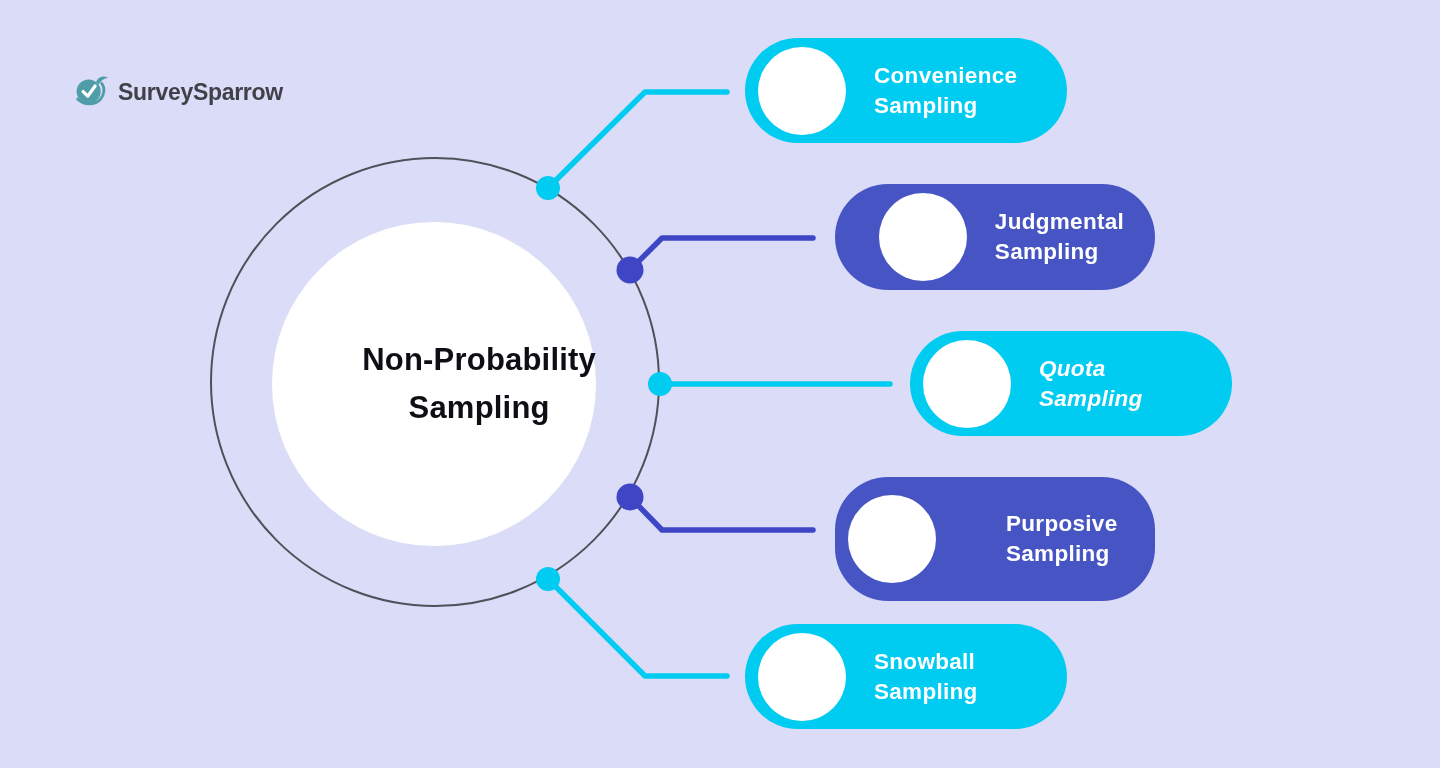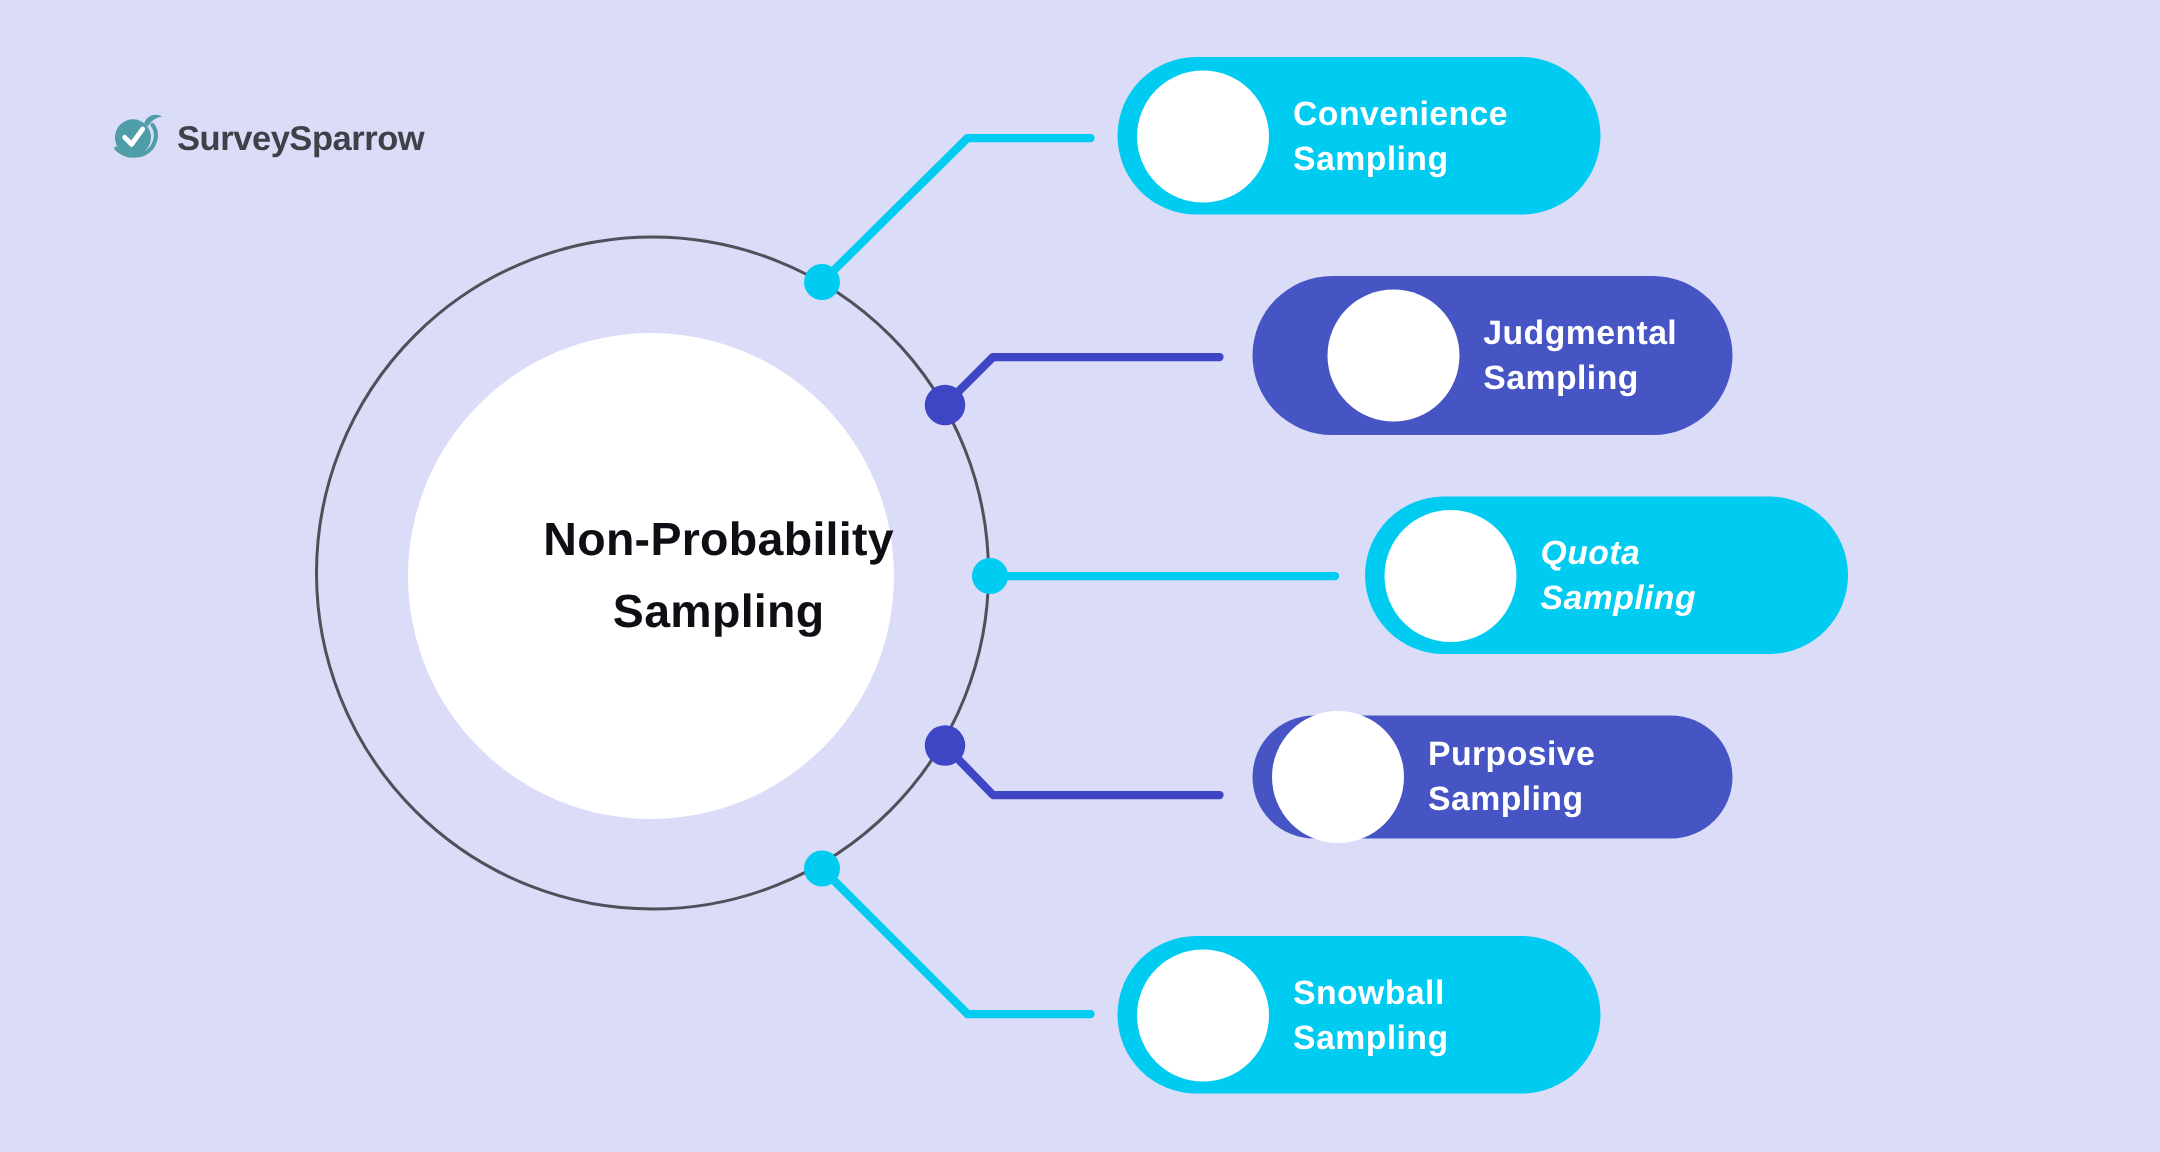--- a/index.html
+++ b/index.html
@@ -87,21 +87,21 @@
   .pill.indigo { background: var(--indigo, #4654C4); }
   .pill-circle {
     width: 88px;
     height: 88px;
     margin-left: 13px;
     border-radius: 50%;
     background: #FFFFFF;
     flex: 0 0 auto;
   }
   .pill-label {
-    margin-left: 16px;
+    margin-left: 28px;
     font-size: 22.5px;
     font-weight: 700;
     line-height: 30px;
     letter-spacing: 0.3px;
     color: var(--pill-text, #FFFFFF);
   }
   .pill-label span { display: block; }
 </style>
 </head>
 <body>
@@ -148,21 +148,21 @@
   </div>
 
   <div class="pill cyan" style="left:910px; top:331px; width:322px;font-style:italic;">
     <div class="pill-circle"></div>
     <div class="pill-label">
       <span>Quota</span>
       <span>Sampling</span>
     </div>
   </div>
 
-  <div class="pill indigo" style="left:835px; top:477px; width:320px; height:82px;">
+  <div class="pill indigo" style="left:835px; top:477px; width:320px; height:124px;gap:42px;">
     <div class="pill-circle"></div>
     <div class="pill-label">
       <span>Purposive</span>
       <span>Sampling</span>
     </div>
   </div>
 
   <div class="pill cyan" style="left:745px; top:624px; width:322px;">
     <div class="pill-circle"></div>
     <div class="pill-label">

